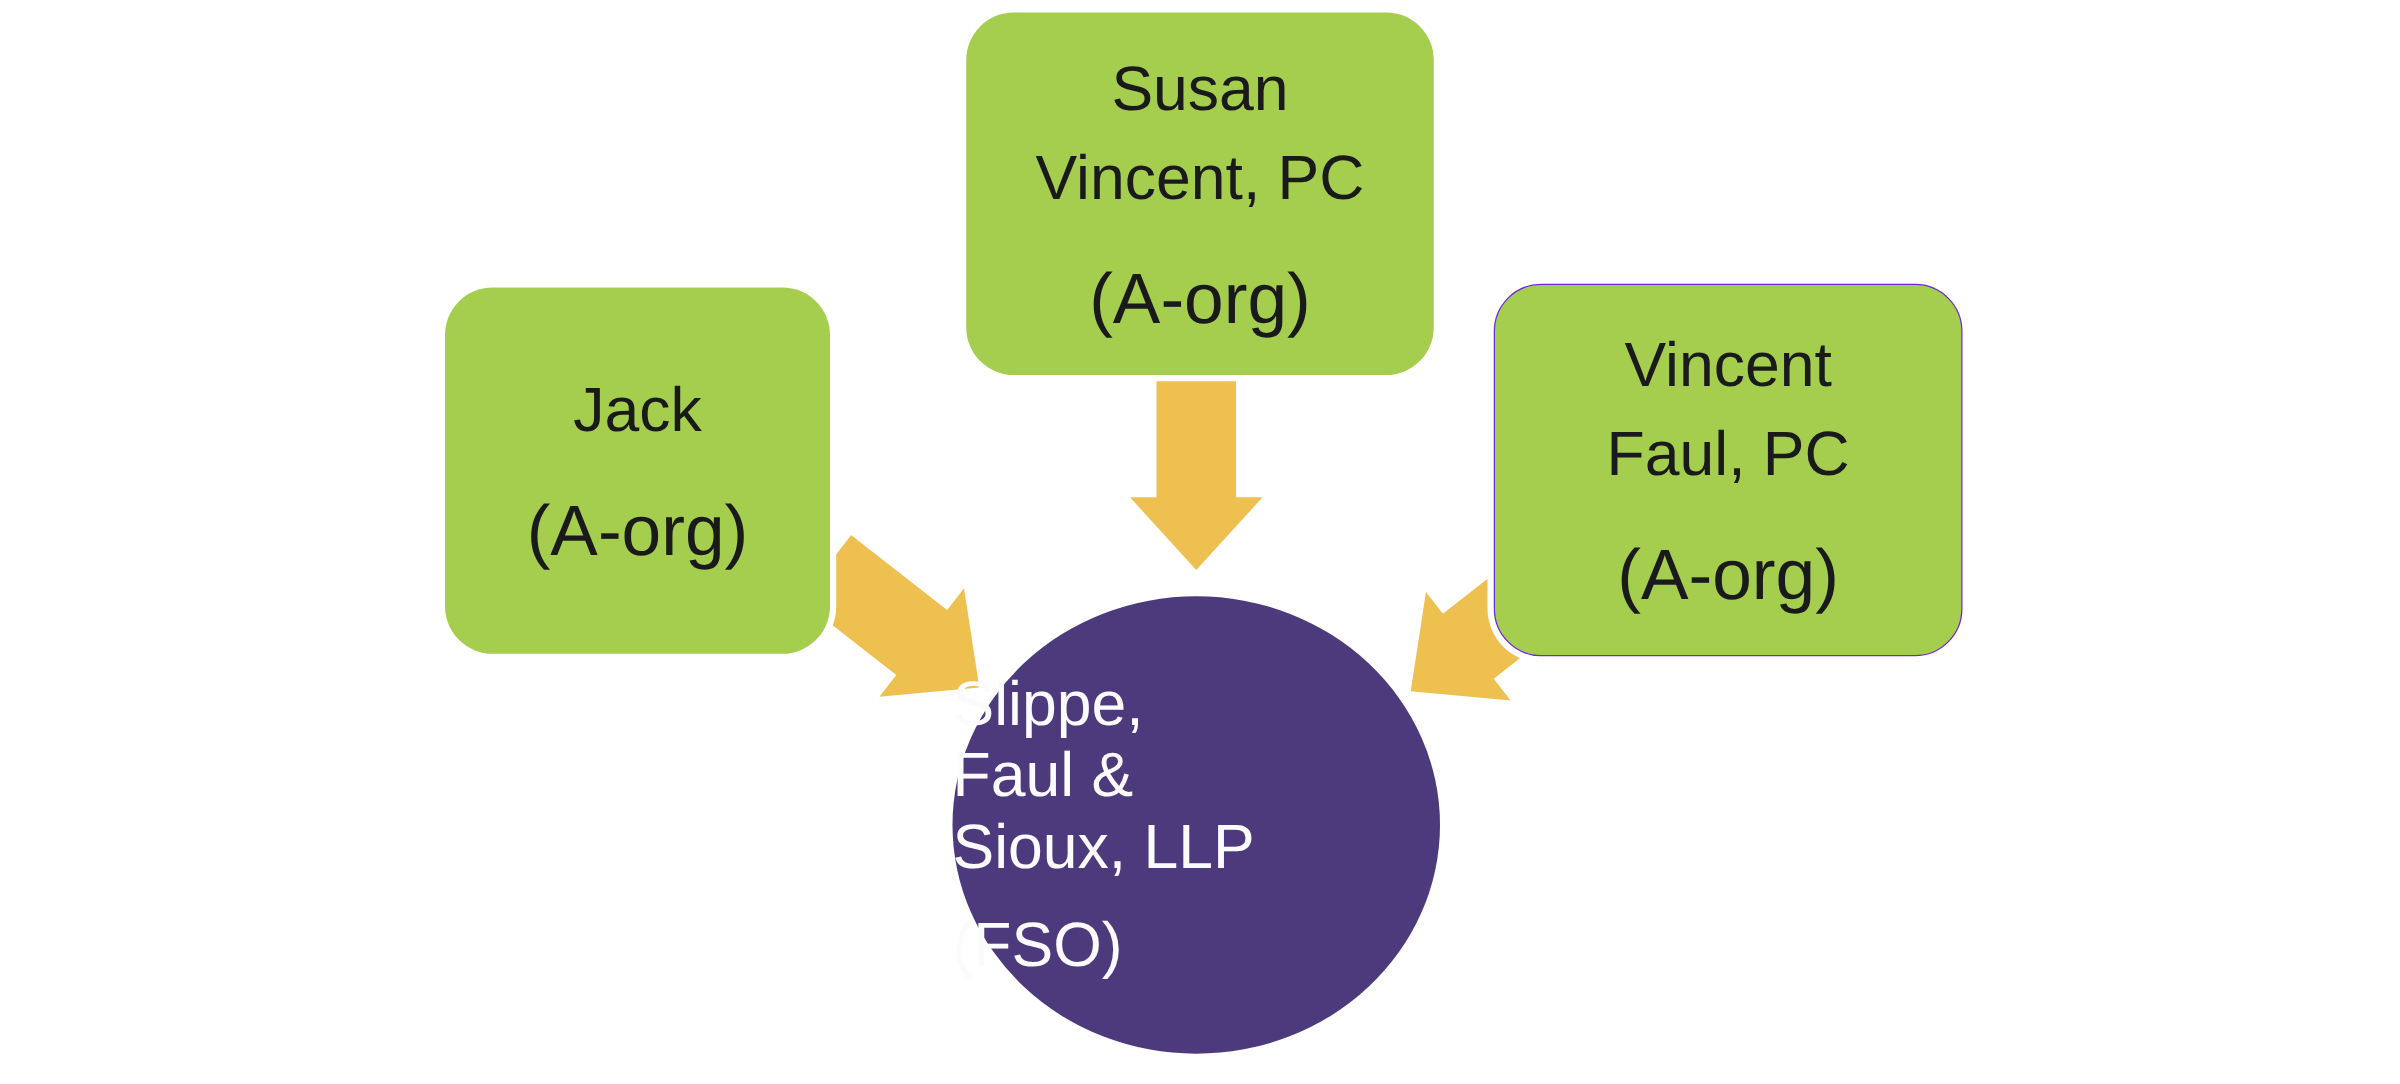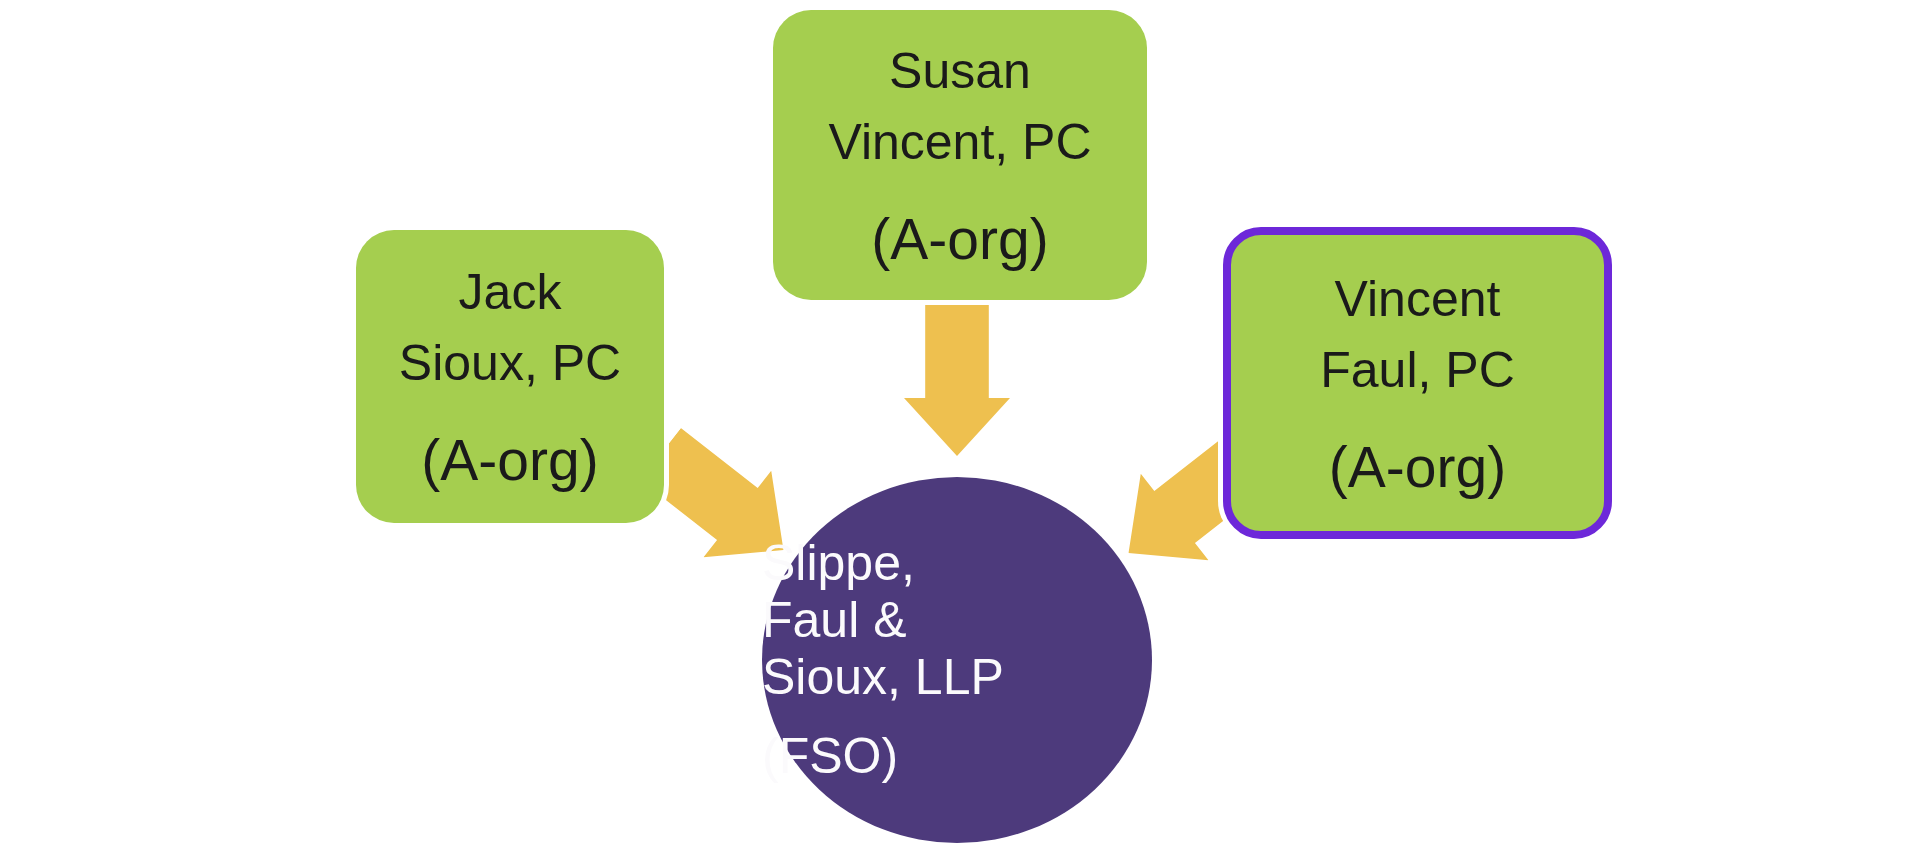--- a/index.html
+++ b/index.html
@@ -37,21 +37,21 @@
   }
   .org-box .org-tag {
     font-size: 57px;
     line-height: 71px;
     margin-top: 26px;
     white-space: nowrap;
   }
   .box-jack    { left: 356px;  top: 230px; width: 308px; height: 293px; }
   .box-susan   { left: 773px;  top: 10px;  width: 374px; height: 290px; }
   .box-vincent { left: 1195px; top: 227px; width: 373px; height: 296px;
-                 border: 8px solid #6d28d9; margin-left: 28px; }
+                 border: 1px solid #6d28d9; }
 
   
   .fso-circle {
     position: absolute;
     left: 762px;
     top: 477px;
     width: 390px;
     height: 366px;
     border-radius: 50%;
     background: #4d3a7c;
@@ -105,21 +105,20 @@
   </div>
 
   <div class="arrow arrow-right">
     <svg viewBox="0 0 110 160" preserveAspectRatio="none">
       <polygon points="22,0 88,0 88,100 110,100 55,160 0,100 22,100" fill="#eec04f"></polygon>
     </svg>
   </div>
 
   <div class="org-box box-jack">
     <div class="org-name">Jack</div>
-    <div class="org-name">Sioux, PC</div>
     <div class="org-tag">(A-org)</div>
   </div>
 
   <div class="org-box box-susan">
     <div class="org-name">Susan</div>
     <div class="org-name">Vincent, PC</div>
     <div class="org-tag">(A-org)</div>
   </div>
 
   <div class="org-box box-vincent">

